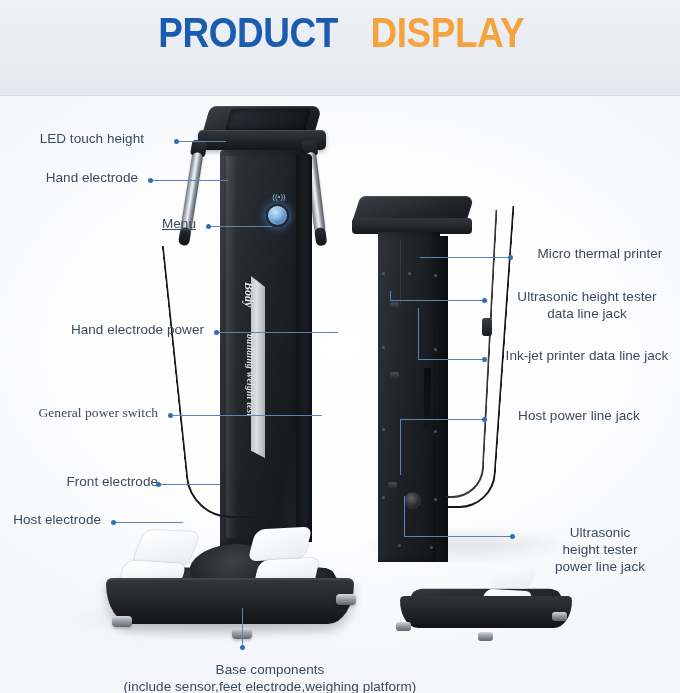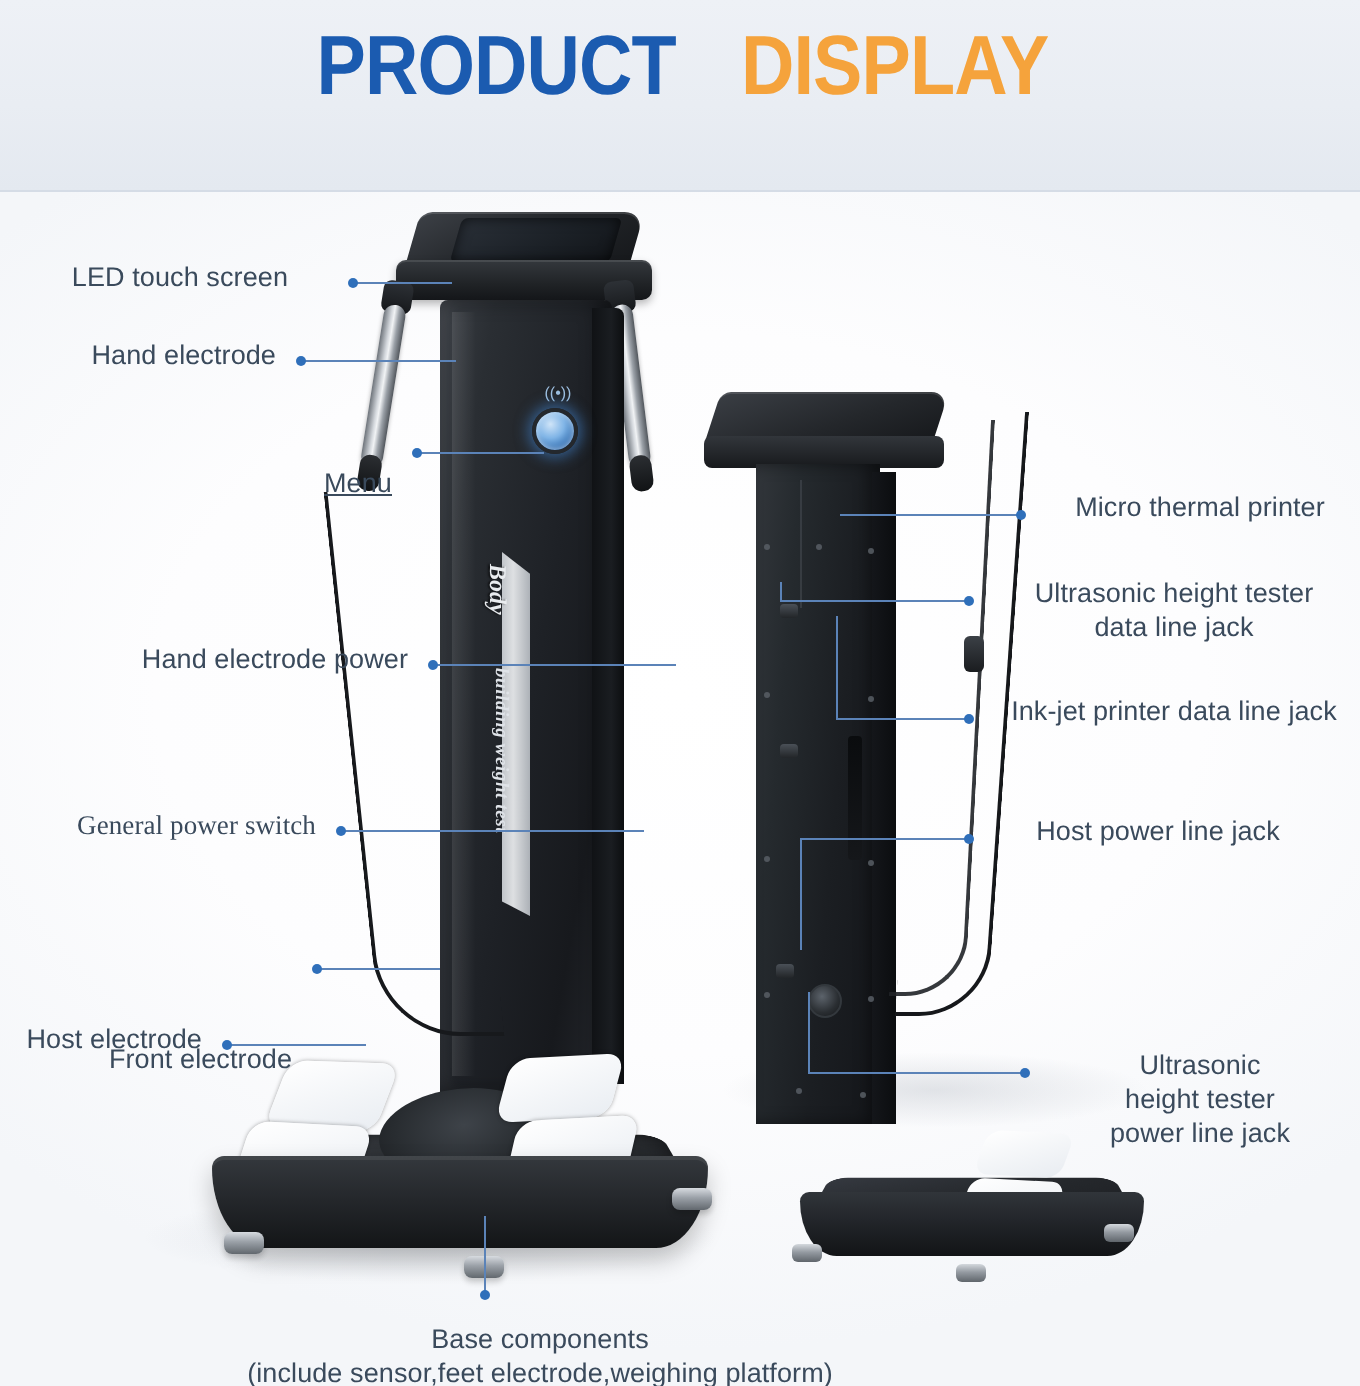--- a/index.html
+++ b/index.html
@@ -394,26 +394,26 @@
     <div class="dot" style="left:156px;top:386px;"></div>
     <div class="dot" style="left:111px;top:424px;"></div>
 
     <div class="dot" style="left:508px;top:159px;"></div>
     <div class="dot" style="left:482px;top:202px;"></div>
     <div class="dot" style="left:482px;top:261px;"></div>
     <div class="dot" style="left:482px;top:321px;"></div>
     <div class="dot" style="left:510px;top:438px;"></div>
     <div class="dot" style="left:240px;top:549px;"></div>
 
-    <div class="label left" style="left:0px;top:34px;width:144px;">LED touch screen</div>
+    <div class="label left" style="left:0px;top:34px;width:144px;">LED touch height</div>
     <div class="label left" style="left:0px;top:73px;width:138px;">Hand electrode</div>
-    <div class="label left" style="left:0px;top:137px;width:196px;text-decoration:underline;">Menu</div>
+    <div class="label left" style="left:0px;top:119px;width:196px;text-decoration:underline;">Menu</div>
     <div class="label left" style="left:0px;top:225px;width:204px;">Hand electrode power</div>
     <div class="label left" style="left:0px;top:308px;width:158px;font-family:Liberation Serif, serif;">General power switch</div>
-    <div class="label left" style="left:0px;top:377px;width:146px;margin-top:48px;">Front electrode</div>
+    <div class="label left" style="left:12px;top:377px;width:146px;">Front electrode</div>
     <div class="label left" style="left:0px;top:415px;width:101px;">Host electrode</div>
 
     <div class="label right" style="left:520px;top:149px;width:160px;">Micro thermal printer</div>
     <div class="label right" style="left:494px;top:192px;width:186px;">Ultrasonic height tester
 data line jack</div>
     <div class="label right" style="left:494px;top:311px;width:170px;">Host power line jack</div>
     <div class="label right" style="left:494px;top:251px;width:186px;">Ink-jet printer data line jack</div>
     <div class="label right" style="left:520px;top:428px;width:160px;">Ultrasonic
 height tester
 power line jack</div>

